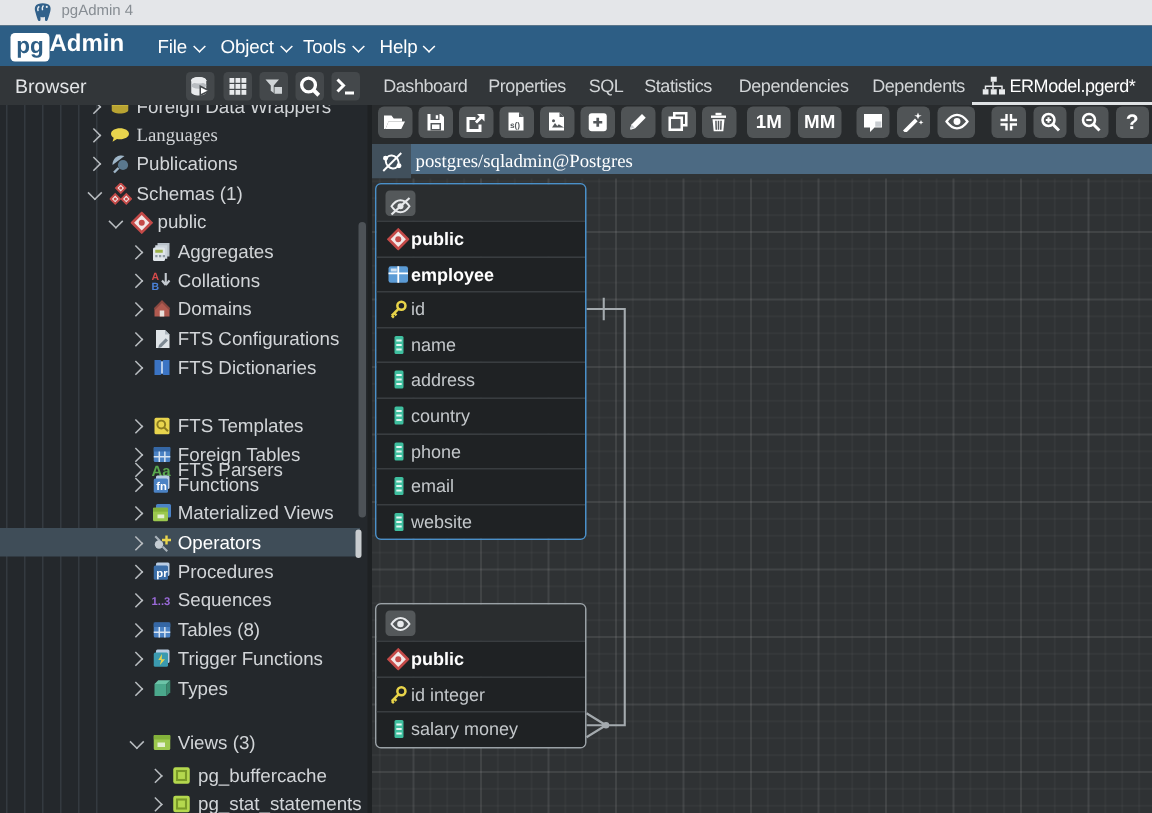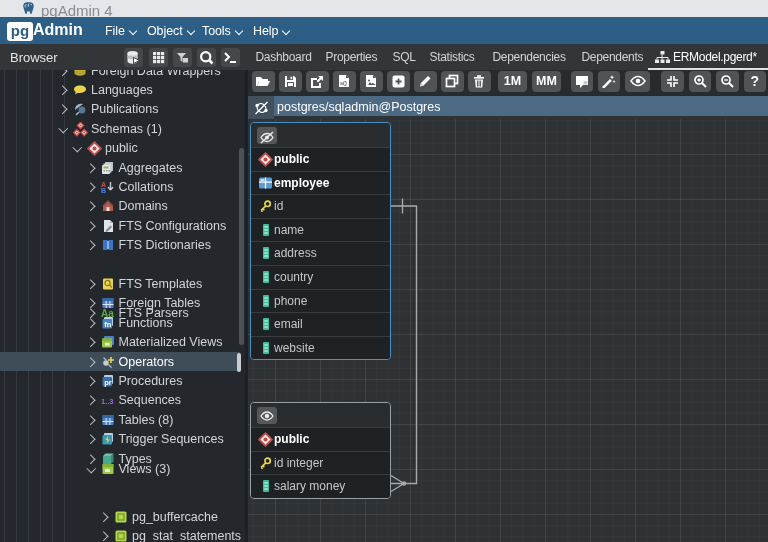--- a/index.html
+++ b/index.html
@@ -1,20 +1,20 @@
 <!DOCTYPE html>
 <html><head>
 <meta charset="utf-8">
 <style>
   html,body{margin:0;padding:0;}
   body{width:768px;height:542px;overflow:hidden;font-family:"Liberation Sans",sans-serif;background:#2f3335;position:relative;}
   .abs{position:absolute;}
   
   #titlebar{left:0;top:0;width:768px;height:17px;background:#e4e6e9;}
-  #titlebar .txt{left:41px;top:2px;font-size:15px;color:#878d93;}
+  #titlebar .txt{left:41px;top:2px;font-size:10px;color:#878d93;}
   
   #menubar{left:0;top:17px;width:768px;height:27px;background:#2d5e85;}
   #logo{left:7px;top:4.5px;width:26px;height:19px;background:#fff;border-radius:3px;color:#2d5e85;font-weight:bold;font-size:15px;text-align:center;line-height:18px;}
   #logoA{left:33px;top:3.5px;color:#fff;font-weight:bold;font-size:16px;}
   .menu{top:7px;color:#fff;font-size:12.5px;letter-spacing:-0.1px;}
   .car{display:inline-block;margin-left:5px;width:7px;height:7px;position:relative;top:-2px;}
   .car:after{content:"";position:absolute;left:0;top:2px;width:5px;height:5px;border-right:1.5px solid #fff;border-bottom:1.5px solid #fff;transform:rotate(45deg);}
   
   #tabrow{left:0;top:44px;width:768px;height:26px;background:#323639;border-bottom:1px solid #26292b;}
   #browserlbl{left:10px;top:6px;font-size:13px;color:#e3e5e7;}
@@ -29,21 +29,21 @@
   .trow .chev{position:absolute;top:6px;width:8px;height:8px;}
   .chev:after{content:"";position:absolute;width:5.5px;height:5.5px;border-right:1.6px solid #b9bdc1;border-bottom:1.6px solid #b9bdc1;transform:rotate(-45deg);left:0;top:1px;}
   .chev.open:after{transform:rotate(45deg);left:1px;top:0;}
   .trow .ticon{position:absolute;top:3px;width:14px;height:14px;}
   .trow .tlabel{position:absolute;top:3px;}
   #selrow{position:absolute;left:0;width:240px;height:19.4px;background:#3f4d58;}
   #treescroll{left:239px;top:148px;width:5px;height:197px;background:#4d5257;border-radius:3px;}
   
   #toolbar{left:248px;top:70px;width:520px;height:26px;background:#282b2d;}
   .tbtn{position:absolute;top:0.5px;height:21.5px;background:#505456;border-radius:4px;color:#fff;text-align:center;}
-  #connbar{left:248px;top:96px;width:520px;height:20px;background:#4c6a83;color:#fff;font-size:12.5px;}
+  #connbar{left:248px;top:96px;width:520px;height:20px;background:#4c6a83;color:#fff;font-size:12.5px;font-family:Liberation Serif, serif;}
   #canvas{left:248px;top:119px;width:520px;height:423px;background:#2f3234;
     background-image:linear-gradient(rgba(255,255,255,.06) 1px,transparent 1px),linear-gradient(90deg,rgba(255,255,255,.06) 1px,transparent 1px),linear-gradient(rgba(255,255,255,.028) 1px,transparent 1px),linear-gradient(90deg,rgba(255,255,255,.028) 1px,transparent 1px);
     background-size:45px 45px,45px 45px,11.25px 11.25px,11.25px 11.25px;
     background-position:27px 35px,27px 35px,4.5px 1.25px,4.5px 1.25px;}
   
   .ebox{position:absolute;border-radius:4px;overflow:hidden;}
   #box1{left:2px;top:3px;width:139px;border:1px solid #4a90c9;}
   #box2{left:2px;top:283px;width:139px;border:1px solid #9aa1a6;}
   .ehead{height:24px;background:#2a2d2f;position:relative;}
   .ebtn{position:absolute;left:6px;top:3.5px;width:20px;height:17.5px;background:#54585a;border-radius:3px;}
@@ -150,21 +150,21 @@
       <span class="ticon" style="left:73px">
         <svg width="14" height="14" viewBox="0 0 14 14">
           <ellipse cx="7" cy="3.5" rx="5.5" ry="2.2" fill="#e3cf52"></ellipse>
           <path d="M1.5 3.5v3c0 1.2 2.5 2.2 5.5 2.2s5.5-1 5.5-2.2v-3" fill="#cdb83e"></path>
           <path d="M1.5 6.5v3c0 1.2 2.5 2.2 5.5 2.2s5.5-1 5.5-2.2v-3" fill="#b8a332"></path>
           <ellipse cx="7" cy="3.5" rx="5.5" ry="2.2" fill="#e3cf52"></ellipse>
         </svg>
       </span>
       <span class="tlabel" style="left:91px">Foreign Data Wrappers</span>
     </div>
-    <div class="trow" style="top: 9.9px;">
+    <div class="trow" style="top: 9.9px; font-family: Liberation Serif, serif;">
       <span class="chev" style="left:59px"></span>
       <span class="ticon" style="left:73px">
         <svg width="14" height="14" viewBox="0 0 14 14">
           <path d="M7 2.5c3.3 0 6 1.6 6 3.7 0 2-2.7 3.7-6 3.7-.7 0-1.4-.1-2-.2L2 11.5l.8-2.6C1.7 8.2 1 7.3 1 6.2 1 4.1 3.7 2.5 7 2.5z" fill="#e8d44d"></path>
         </svg>
       </span>
       <span class="tlabel" style="left:91px">Languages</span>
     </div>
     <div class="trow" style="top: 29.3px;">
       <span class="chev" style="left:59px"></span>
@@ -370,34 +370,34 @@
     </div>
     <div class="trow" style="top: 359.1px;">
       <span class="chev" style="left:86.5px"></span>
       <span class="ticon" style="left:100.5px">
         <svg width="14" height="14" viewBox="0 0 14 14">
           <rect x="3" y="1" width="9" height="9" rx="1" fill="#b9cde4"></rect>
           <rect x="1.5" y="3" width="9.5" height="9.5" rx="1" fill="#3b9ab0"></rect>
           <path d="M7 4l-2.5 4h2l-1 3.5L9 7.5H6.8z" fill="#e8d44d"></path>
         </svg>
       </span>
-      <span class="tlabel" style="left:118.5px">Trigger Sequences</span>
+      <span class="tlabel" style="left:118.5px">Trigger Functions</span>
     </div>
     <div class="trow" style="top: 378.5px;">
       <span class="chev" style="left:86.5px"></span>
       <span class="ticon" style="left:100.5px">
         <svg width="14" height="14" viewBox="0 0 14 14">
           <rect x="2" y="4" width="8" height="8" fill="#4ba88c"></rect>
           <path d="M2 4l2.5-2.5h8L10 4z" fill="#6cc4a8"></path>
           <path d="M10 4l2.5-2.5v8L10 12z" fill="#3a8a70"></path>
         </svg>
       </span>
       <span class="tlabel" style="left:118.5px">Types</span>
     </div>
-    <div class="trow" style="top: 389px;">
+    <div class="trow" style="top: 415px;">
       <span class="chev open" style="left:86.5px"></span>
       <span class="ticon" style="left:100.5px">
         <svg width="14" height="14" viewBox="0 0 14 14">
           <rect x="1.5" y="2" width="11" height="10" rx="1" fill="#9cc84e"></rect>
           <rect x="1.5" y="2" width="11" height="3" fill="#83b13a"></rect>
           <rect x="4" y="7" width="5" height="3" fill="#e4efd2"></rect>
         </svg>
       </span>
       <span class="tlabel" style="left:118.5px">Views (3)</span>
     </div>

